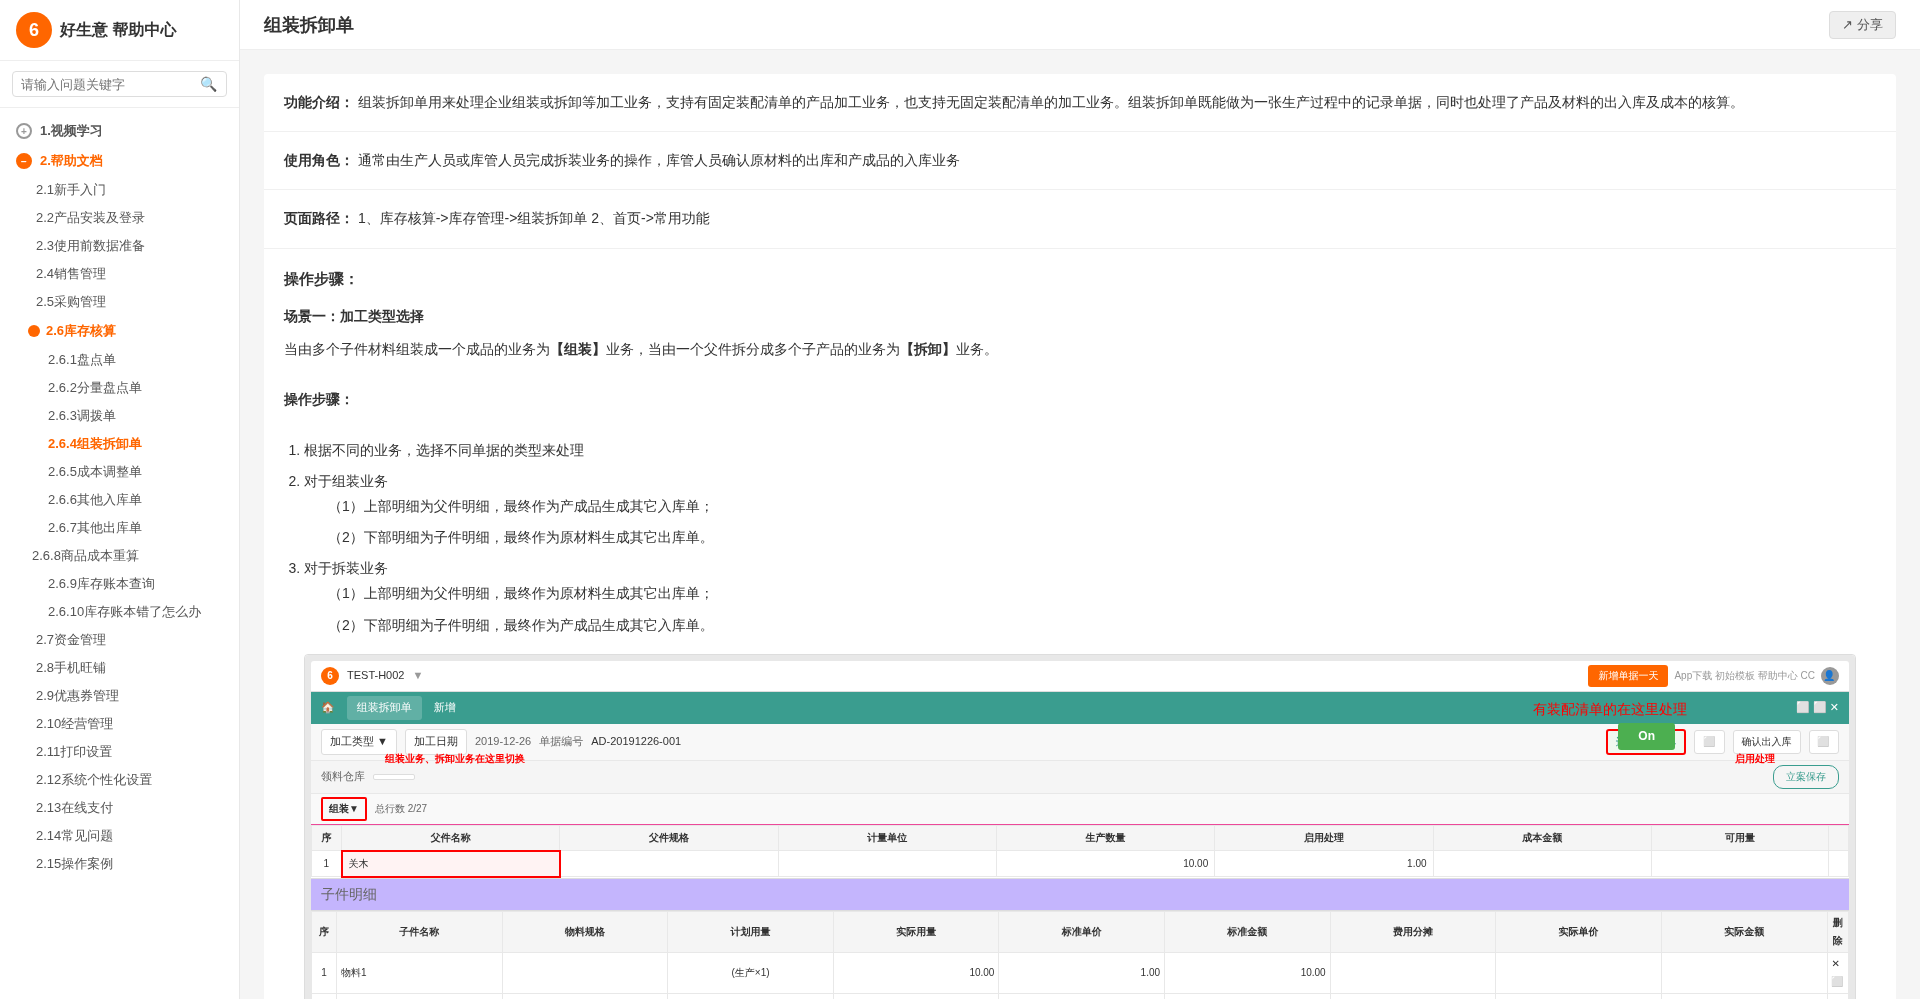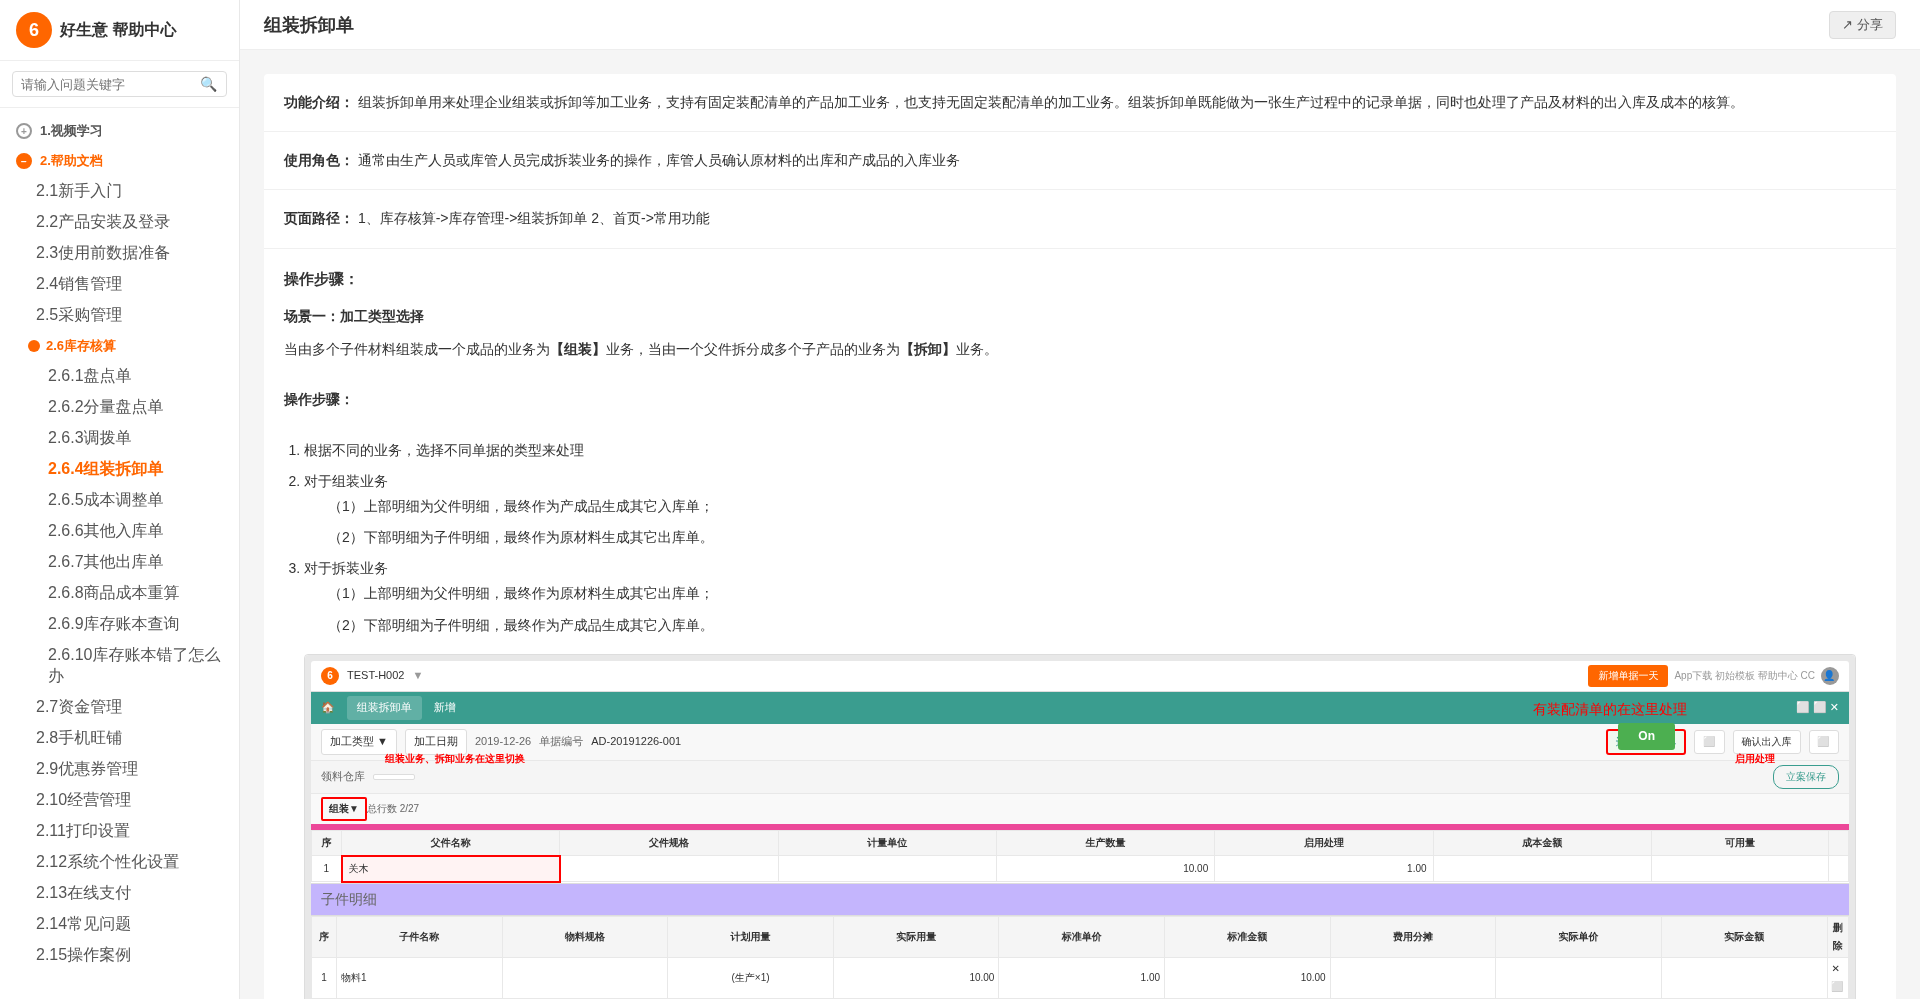--- a/index.html
+++ b/index.html
@@ -15,21 +15,21 @@
     .search-box input { border: none; outline: none; flex: 1; font-size: 13px; color: #999; background: transparent; }
     .search-icon-btn { color: #999; cursor: pointer; font-size: 14px; }
     .nav-list { overflow-y: auto; flex: 1; padding: 8px 0; }
     .nav-item { padding: 6px 16px; cursor: pointer; font-size: 13px; color: #555; display: flex; align-items: center; }
     .nav-item.section { font-weight: bold; font-size: 13px; }
     .nav-item.section .circle { width: 16px; height: 16px; border-radius: 50%; border: 2px solid; display: inline-flex; align-items: center; justify-content: center; margin-right: 8px; font-size: 10px; flex-shrink: 0; }
     .nav-item.section.collapsed .circle { border-color: #999; color: #999; }
     .nav-item.section.collapsed { color: #555; }
     .nav-item.section.expanded .circle { border-color: #f60; background: #f60; color: #fff; }
     .nav-item.section.expanded { color: #f60; }
-    .nav-subitem { padding: 5px 16px 5px 36px; cursor: pointer; font-size: 16px; color: #555; }
+    .nav-subitem { padding: 5px 16px 5px 36px; cursor: pointer; font-size: 13px; color: #555; }
     .nav-subitem.active { color: #f60; font-weight: bold; }
 
     
     .main-area { flex: 1; display: flex; flex-direction: column; overflow: hidden; }
     .top-bar { background: #fff; border-bottom: 1px solid #eee; padding: 0 24px; display: flex; align-items: center; justify-content: space-between; height: 50px; flex-shrink: 0; }
     .page-title { font-size: 18px; font-weight: bold; color: #333; }
     .share-btn { display: flex; align-items: center; border: 1px solid #ddd; border-radius: 4px; padding: 4px 12px; cursor: pointer; color: #555; font-size: 13px; gap: 4px; }
     .content-area { flex: 1; overflow-y: auto; padding: 24px; background: #f5f5f5; }
     .content-card { background: #fff; border-radius: 4px; padding: 0; margin-bottom: 16px; }
     .info-block { padding: 16px 20px; border-bottom: 1px solid #f0f0f0; line-height: 1.8; font-size: 14px; color: #333; }
@@ -80,21 +80,21 @@
       <span style="width:12px;height:12px;border-radius:50%;background:#f60;display:inline-block;margin-right:6px;"></span>
       <span>2.6库存核算</span>
     </div>
     <div class="nav-subitem" style="padding-left:48px;"><span>2.6.1盘点单</span></div>
     <div class="nav-subitem" style="padding-left:48px;"><span>2.6.2分量盘点单</span></div>
     <div class="nav-subitem" style="padding-left:48px;"><span>2.6.3调拨单</span></div>
     <div class="nav-subitem active" style="padding-left:48px; color:#f60;"><span>2.6.4组装拆卸单</span></div>
     <div class="nav-subitem" style="padding-left:48px;"><span>2.6.5成本调整单</span></div>
     <div class="nav-subitem" style="padding-left:48px;"><span>2.6.6其他入库单</span></div>
     <div class="nav-subitem" style="padding-left:48px;"><span>2.6.7其他出库单</span></div>
-    <div class="nav-subitem" style="padding-left:48px;"><span>2.6.8商品成本重算</span></div>
+    <div class="nav-subitem" style="padding-left:32px;"><span>2.6.8商品成本重算</span></div>
     <div class="nav-subitem" style="padding-left:48px;"><span>2.6.9库存账本查询</span></div>
     <div class="nav-subitem" style="padding-left:48px;"><span>2.6.10库存账本错了怎么办</span></div>
     <div class="nav-subitem"><span>2.7资金管理</span></div>
     <div class="nav-subitem"><span>2.8手机旺铺</span></div>
     <div class="nav-subitem"><span>2.9优惠券管理</span></div>
     <div class="nav-subitem"><span>2.10经营管理</span></div>
     <div class="nav-subitem"><span>2.11打印设置</span></div>
     <div class="nav-subitem"><span>2.12系统个性化设置</span></div>
     <div class="nav-subitem"><span>2.13在线支付</span></div>
     <div class="nav-subitem"><span>2.14常见问题</span></div>
@@ -201,21 +201,21 @@
                 <span style="border:1px solid #ddd; padding:2px 8px; border-radius:3px; background:#fff; font-size:10px;">⬜</span>
               </div>
 
               <div style="background:#f5f5f5; border-bottom:1px solid #e8e8e8; padding:4px 10px; display:flex; align-items:center; gap:8px; font-size:11px;">
                 <span style="color:#666;">领料仓库</span>
                 <span style="border:1px solid #ddd; padding:2px 20px; background:#fff; border-radius:2px;"></span>
                 <span style="flex:1;"></span>
                 <span style="border:1px solid #3a9d8f; color:#3a9d8f; padding:2px 12px; border-radius:10px; font-size:10px; cursor:default;">立案保存</span>
               </div>
 
-              <div style="background:#f9f9f9; padding:3px 10px; border-bottom:6px solid #ec4899; display:flex; align-items:center; gap:0;">
+              <div style="background:#f9f9f9; padding:3px 10px; border-bottom:1px solid #ec4899; display:flex; align-items:center; gap:8px;">
                 <span style="border:2px solid red; padding:1px 6px; border-radius:2px; font-size:10px; font-weight:bold; color:#333;">组装▼</span>
                 <span style="font-size:10px; color:#666;">总行数 2/27</span>
               </div>
 
               <div style="padding:0;">
                 <table style="width:100%; border-collapse:collapse; font-size:10px;">
                   <thead>
                     <tr style="background:#f5f5f5;">
                       <th style="border:1px solid #e8e8e8; padding:3px 6px; width:30px;">序</th>
                       <th style="border:1px solid #e8e8e8; padding:3px 6px;">父件名称</th>

